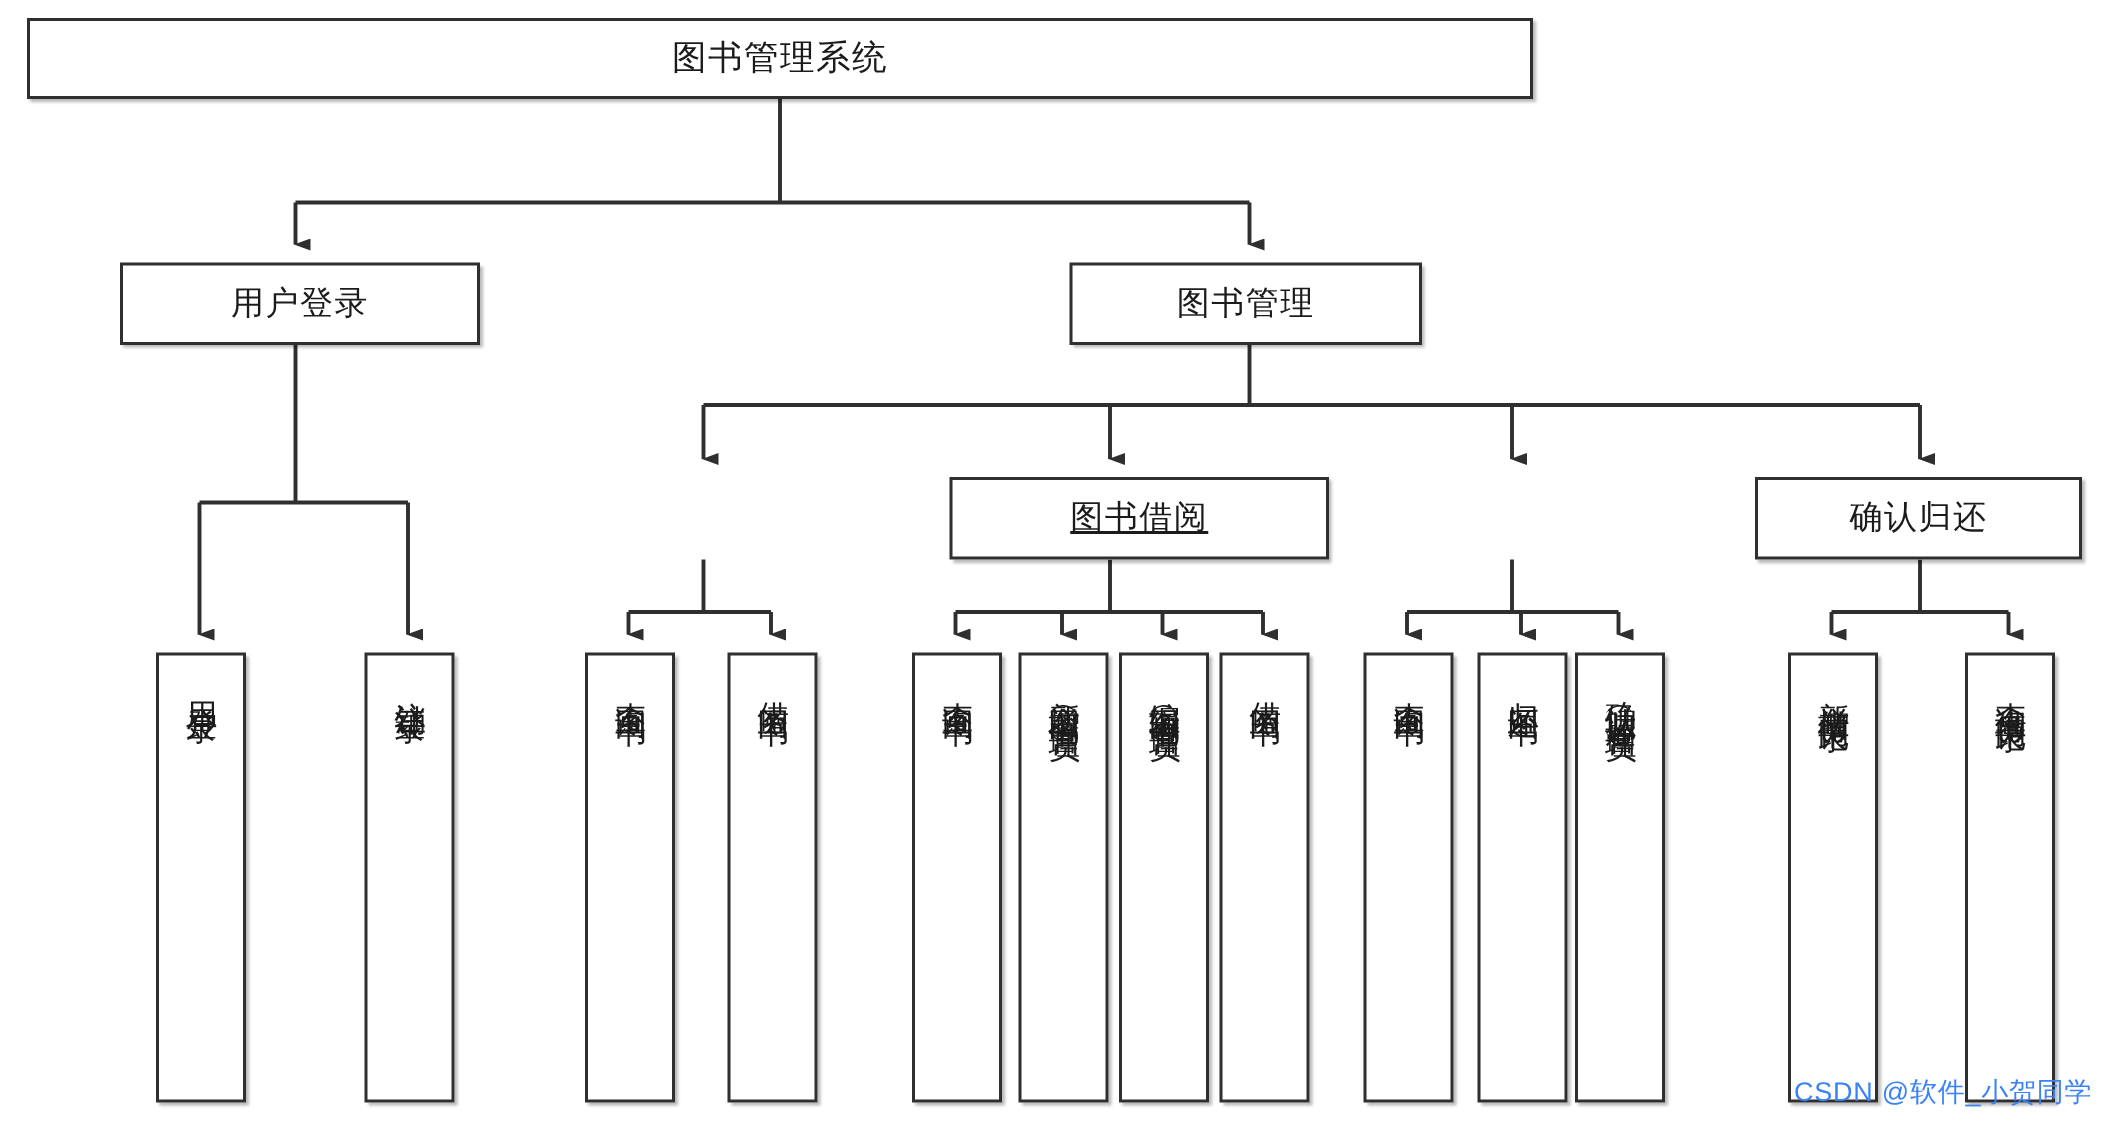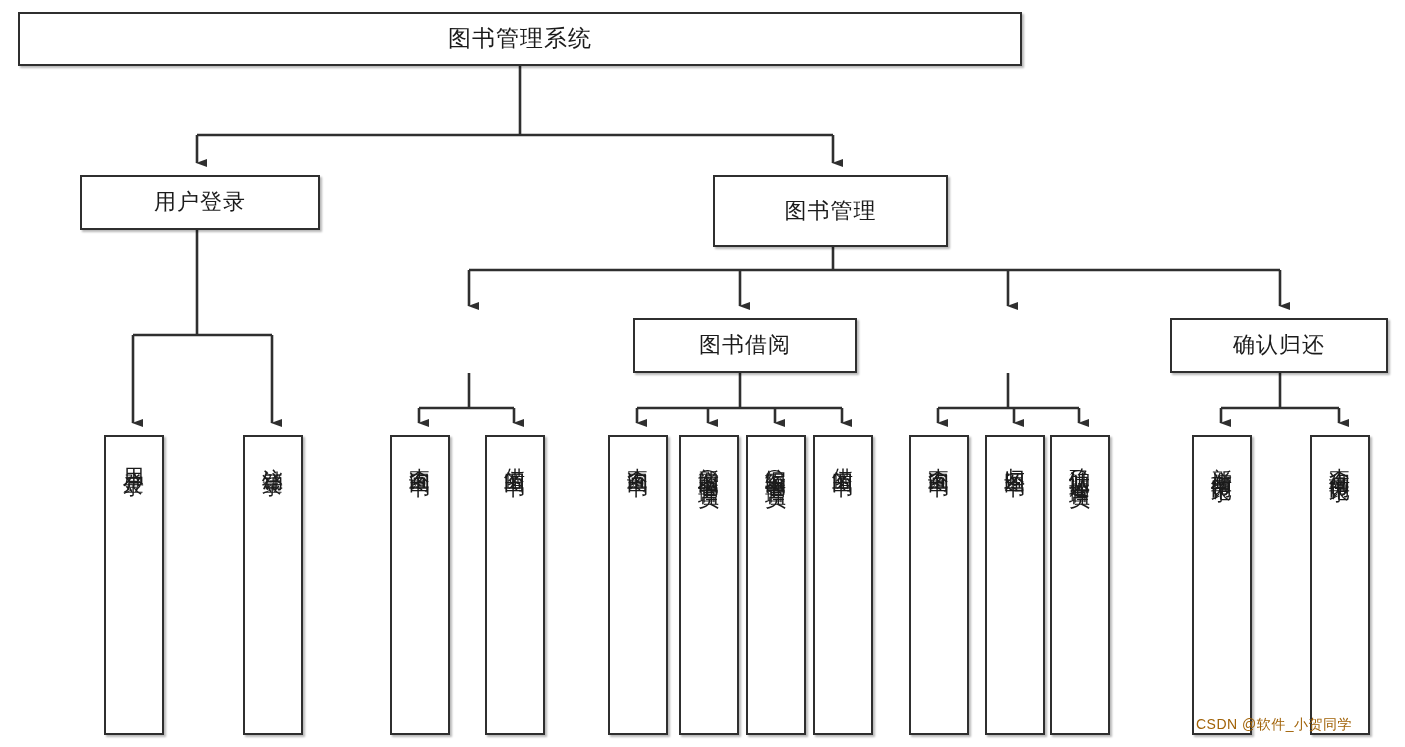--- a/index.html
+++ b/index.html
@@ -53,22 +53,22 @@
     text-orientation: upright;
     letter-spacing: 3px;
     white-space: nowrap;
     line-height: 1;
   }
   .node.root {
     font-size: 23px;
   }
   .watermark {
     position: absolute;
-    font-size: 14px;
-    color: #a16207;
+    font-size: 18px;
+    color: #3b82f6;
     white-space: nowrap;
     letter-spacing: 0.5px;
   }
 </style>
 </head>
 <body>
 
 <div id="canvas">
 
   <svg class="links" viewBox="0 0 1405 747">
@@ -121,25 +121,25 @@
     </g>
   </svg>
 
   <div class="node horizontal root" style="left:18px; top:12px; width:1004px; height:54px;">
     <span>图书管理系统</span>
   </div>
 
   <div class="node horizontal" style="left:80px; top:175px; width:240px; height:55px;">
     <span>用户登录</span>
   </div>
-  <div class="node horizontal" style="left:713px; top:175px; width:235px; height:72px;">
+  <div class="node horizontal" style="left:713px; top:175px; width:235px; height:55px;">
     <span>图书管理</span>
   </div>
 
-  <div class="node horizontal" style="left:633px; top:318px; width:224px; height:55px;">
+  <div class="node horizontal" style="left:633px; top:318px; width:253px; height:55px;text-decoration:underline;">
     <span>图书借阅</span>
   </div>
   <div class="node horizontal" style="left:1170px; top:318px; width:218px; height:55px;">
     <span>确认归还</span>
   </div>
 
   <div class="node vertical" style="left:104px; top:435px; width:60px; height:300px;">
     <span class="vtext">用户登录</span>
   </div>
   <div class="node vertical" style="left:243px; top:435px; width:60px; height:300px;">

